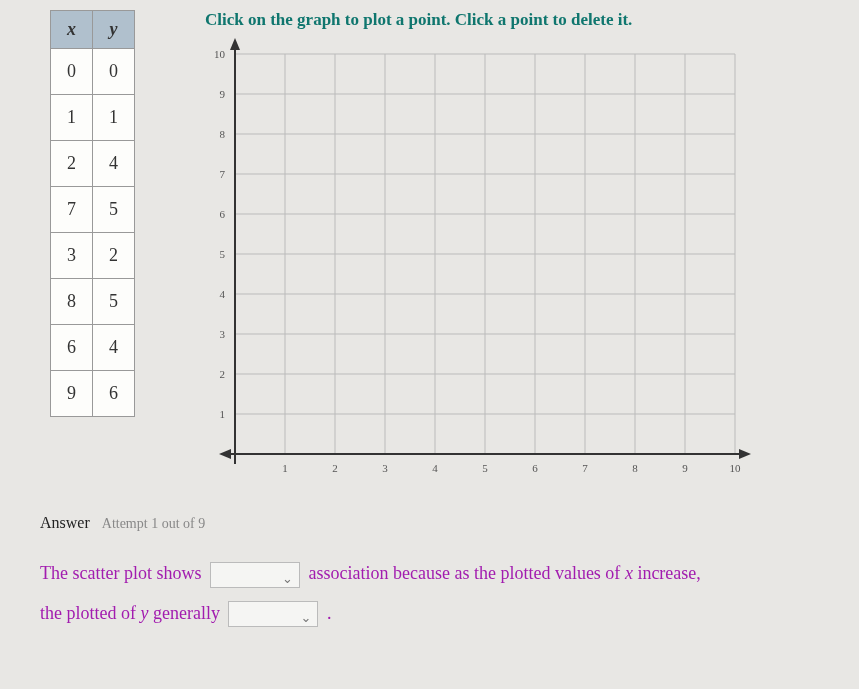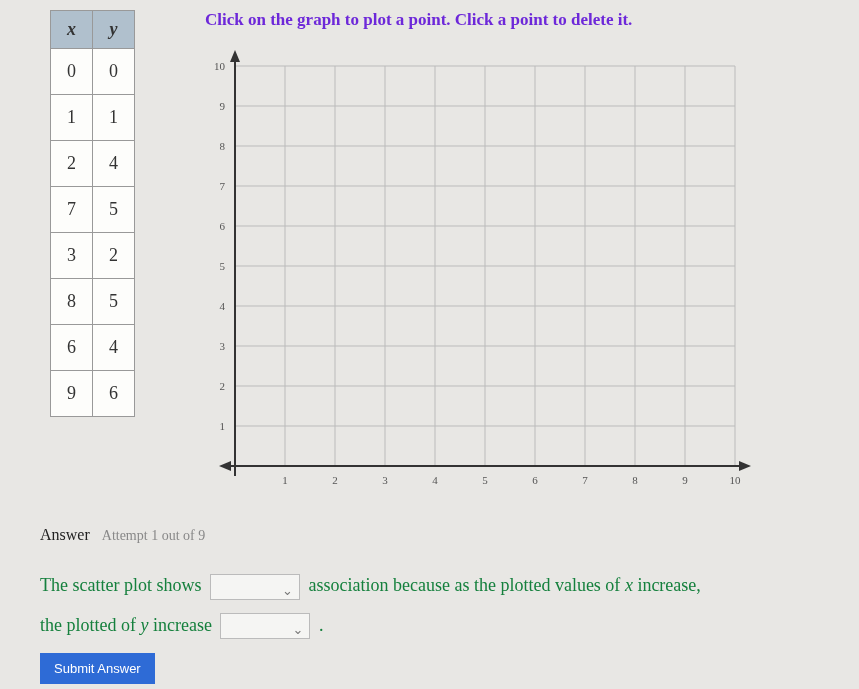--- a/index.html
+++ b/index.html
@@ -39,41 +39,41 @@
     font-size: 18px;
     color: #333;
     background: #fdfdfb;
   }
   .graph-area {
     flex: 1;
   }
   .graph-title {
     font-weight: bold;
     font-size: 17px;
-    color: #6d28d9;
-    margin-bottom: 16px;
+    color: #0f766e;
+    margin-bottom: 4px;
     margin-left: 10px;
   }
   .graph {
     position: relative;
     width: 560px;
     height: 460px;
   }
   .answer-section {
     padding: 20px 30px 0 40px;
   }
   .answer-header {
     font-size: 16px;
     margin-bottom: 22px;
   }
   .answer-label { font-weight: normal; color:#222; }
   .attempt-text { color: #888; font-size: 14px; margin-left: 8px; }
   .sentence {
     font-size: 18px;
-    color: #15803d;
+    color: #a21caf;
     line-height: 2.2;
   }
   .dropdown {
     display: inline-block;
     border: 1px solid #bbb;
     background: #f5f5f3;
     min-width: 90px;
     height: 26px;
     vertical-align: middle;
     position: relative;
@@ -214,18 +214,17 @@
     <span class="attempt-text">Attempt 1 out of 9</span>
   </div>
   <div class="sentence">
     <span>The scatter plot shows</span>
     <span class="dropdown"></span>
     <span>association because as the plotted values of</span>
     <span class="italic-x">x</span>
     <span>increase,</span><br>
     <span>the plotted of</span>
     <span class="italic-x">y</span>
-    <span>increase</span>
+    <span>generally</span>
     <span class="dropdown"></span>
     <span>.</span>
   </div>
-  <button class="submit-btn">Submit Answer</button>
 </div>
 
 </body></html>

